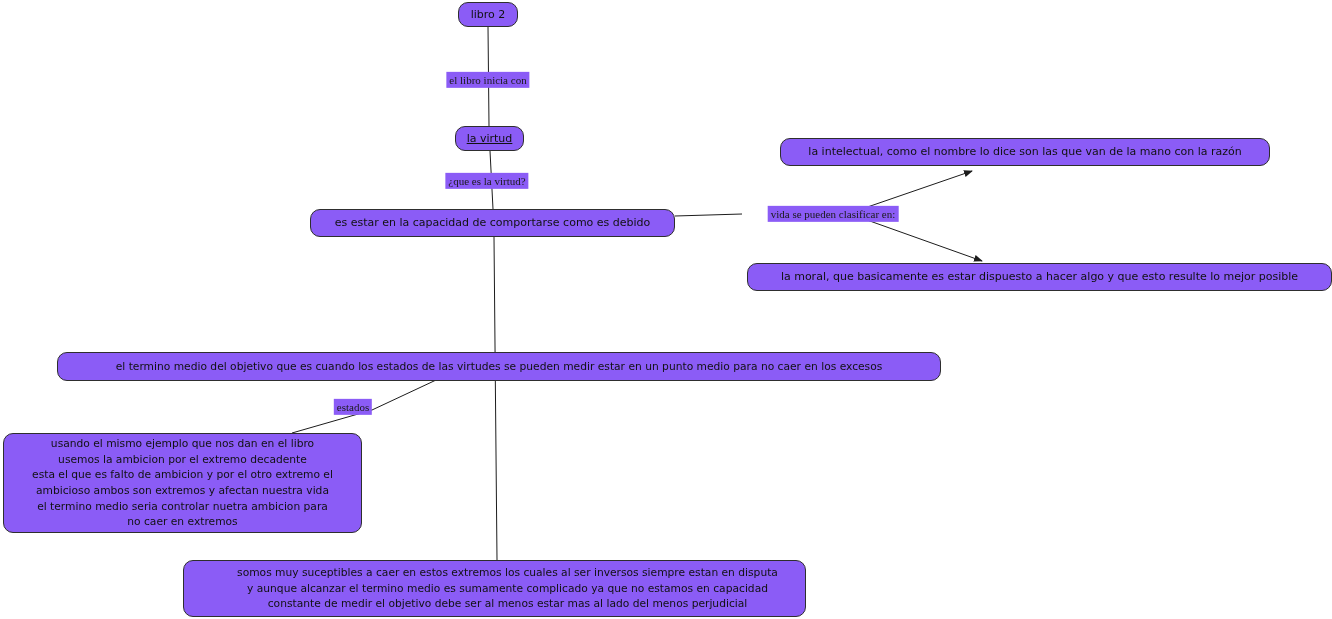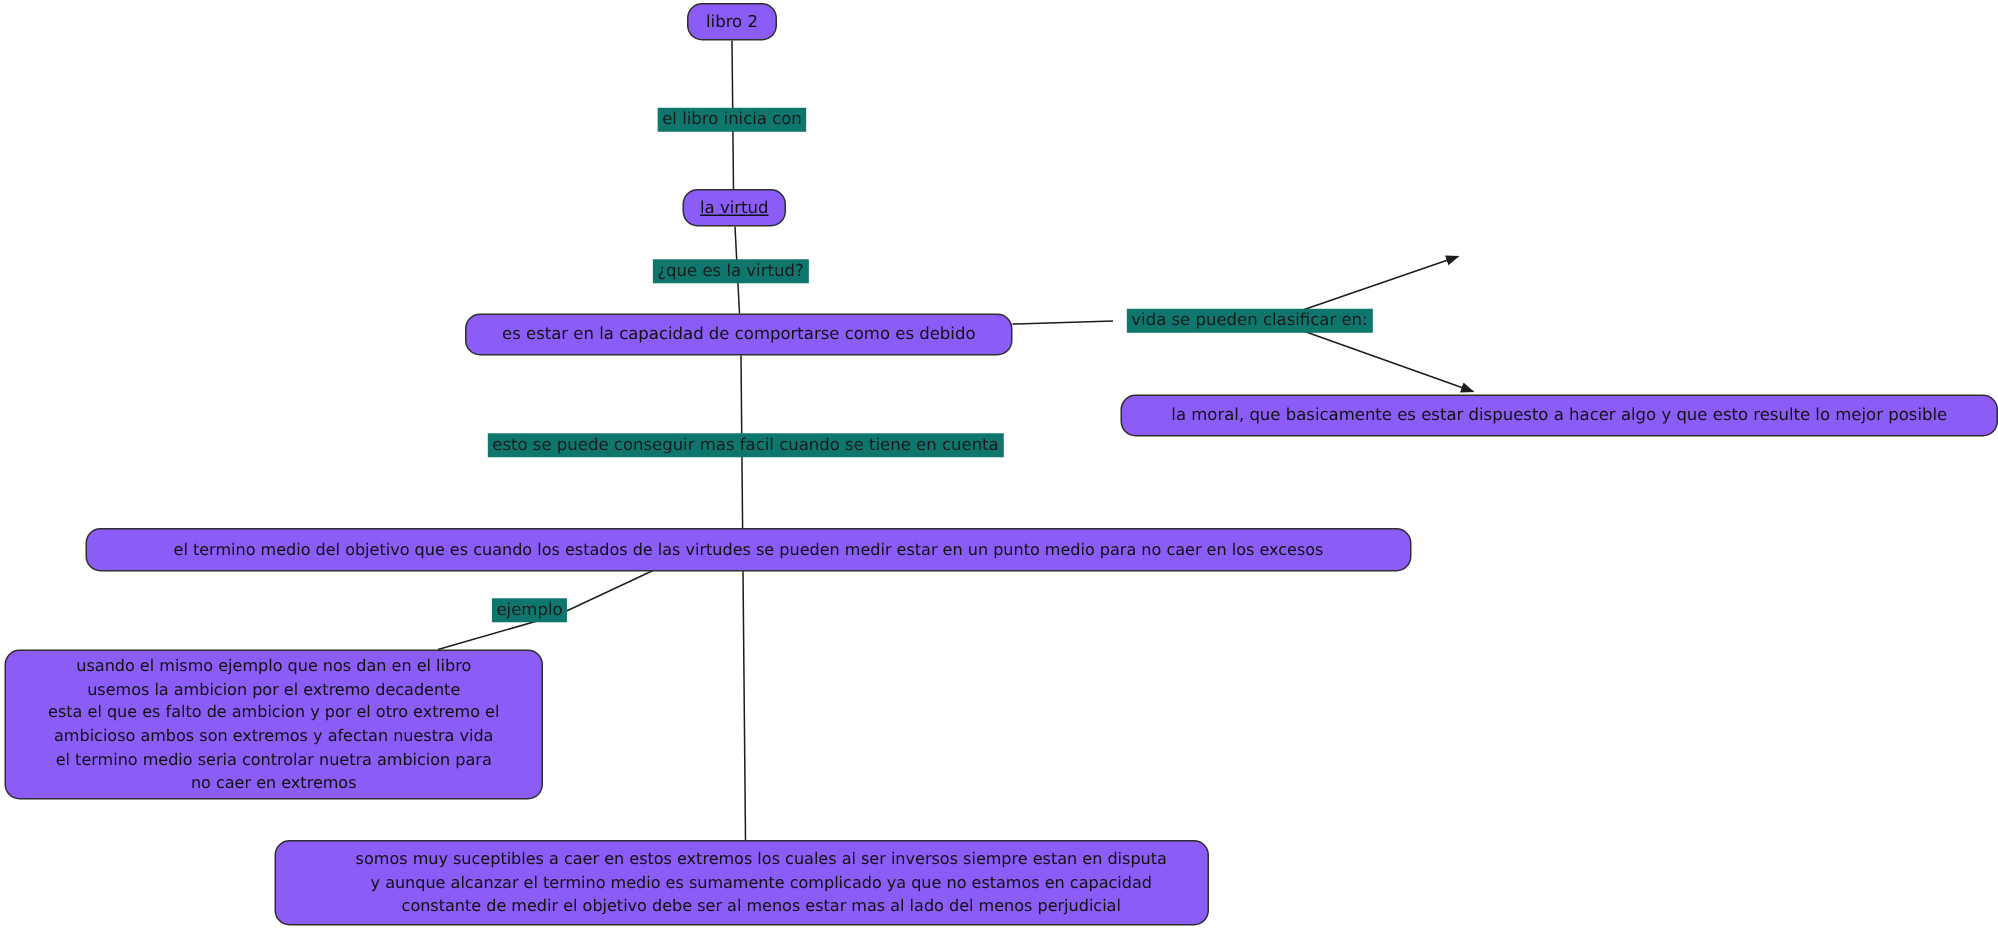--- a/index.html
+++ b/index.html
@@ -32,29 +32,30 @@
     text-align: center;
     white-space: pre-line;
     padding: 2px 6px;
     z-index: 2;
     cursor: default;
   }
   .node.small-text { font-size: 10.7px; }
   .link-label {
     position: absolute;
     transform: translate(-50%, -50%);
-    background: #0f766e;
+    background: #8b5cf6;
     color: #1a1a1a;
     font-size: 11px;
     line-height: 1.3;
     white-space: nowrap;
     padding: 1px 3px;
     z-index: 1;
     text-align: center;
     cursor: default;
+    font-family: Liberation Serif, serif;
   }
 </style>
 </head>
 <body>
 
 <div class="canvas">
 
   <svg class="edges" viewBox="0 0 1332 619" xmlns="http://www.w3.org/2000/svg">
     <defs>
       <marker id="arrow" markerWidth="10" markerHeight="8" refX="8" refY="3.5" orient="auto" markerUnits="userSpaceOnUse">
@@ -66,29 +67,29 @@
     <line x1="494" y1="237" x2="497" y2="560" stroke="#1c1c1c" stroke-width="1"></line>
     <line x1="675" y1="216" x2="742" y2="214" stroke="#1c1c1c" stroke-width="1"></line>
     <line x1="853" y1="212" x2="972" y2="171" stroke="#1c1c1c" stroke-width="1" marker-end="url(#arrow)"></line>
     <line x1="853" y1="215" x2="982" y2="261" stroke="#1c1c1c" stroke-width="1" marker-end="url(#arrow)"></line>
     <polyline points="466,366 372,410 292,433" fill="none" stroke="#1c1c1c" stroke-width="1"></polyline>
   </svg>
 
   <div class="link-label" style="left:488px; top:80px;">el libro inicia con</div>
   <div class="link-label" style="left:487px; top:181px;">¿que es la virtud?</div>
   <div class="link-label" style="left:833px; top:214px;">vida se pueden clasificar en:</div>
-  <div class="link-label" style="left:497px; top:297px;">esto se puede conseguir mas facil cuando se tiene en cuenta</div>
-  <div class="link-label" style="left:353px; top:407px;">ejemplo</div>
+  <div class="link-label" style="left:353px; top:407px;">estados</div>
 
   <div class="node" style="left:458px; top:2px; width:60px; height:25px;">libro 2</div>
 
   <div class="node" style="left:455px; top:126px; width:69px; height:25px;text-decoration:underline;">la virtud</div>
 
   <div class="node" style="left:310px; top:209px; width:365px; height:28px;">es estar en la capacidad de comportarse como es debido</div>
 
+  <div class="node" style="left:780px; top:138px; width:490px; height:28px;">la intelectual, como el nombre lo dice son las que van de la mano con la razón</div>
 
   <div class="node" style="left:747px; top:263px; width:585px; height:28px;">la moral, que basicamente es estar dispuesto a hacer algo y que esto resulte lo mejor posible</div>
 
   <div class="node small-text" style="left:57px; top:352px; width:884px; height:29px;">el termino medio del objetivo que es cuando los estados de las virtudes se pueden medir estar en un punto medio para no caer en los excesos</div>
 
   <div class="node small-text" style="left:3px; top:433px; width:359px; height:100px;">usando el mismo ejemplo que nos dan en el libro
 usemos la ambicion por el extremo decadente
 esta el que es falto de ambicion y por el otro extremo el
 ambicioso ambos son extremos y afectan nuestra vida
 el termino medio seria controlar nuetra ambicion para

